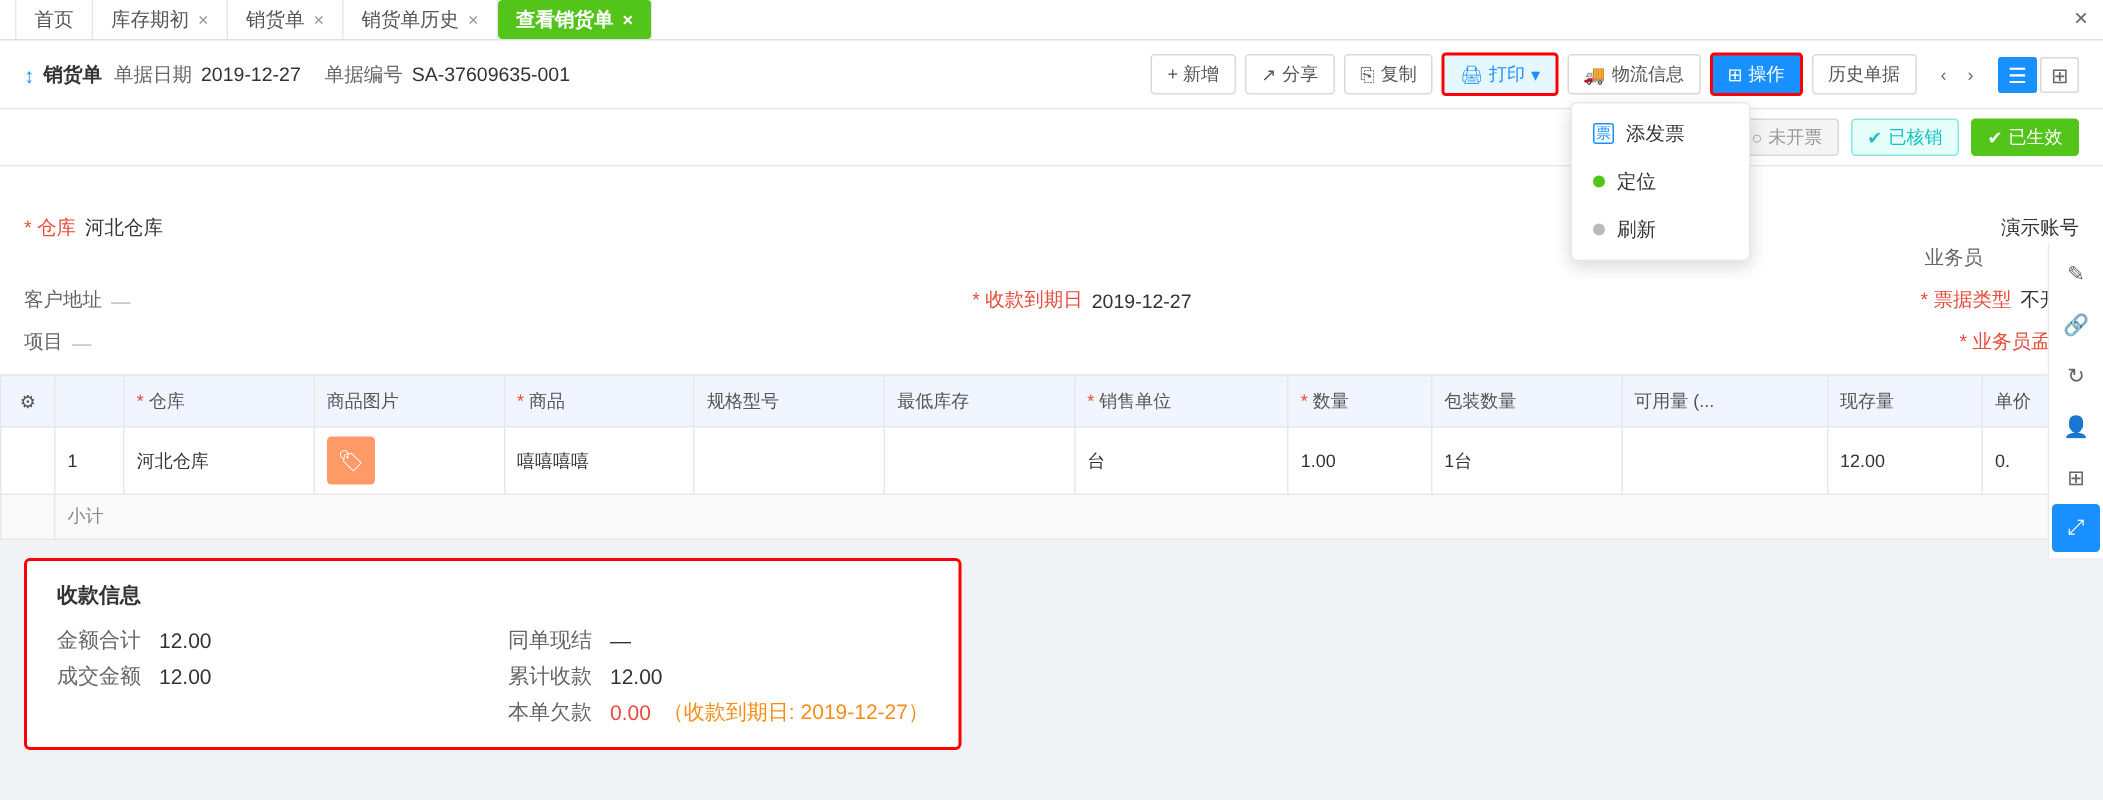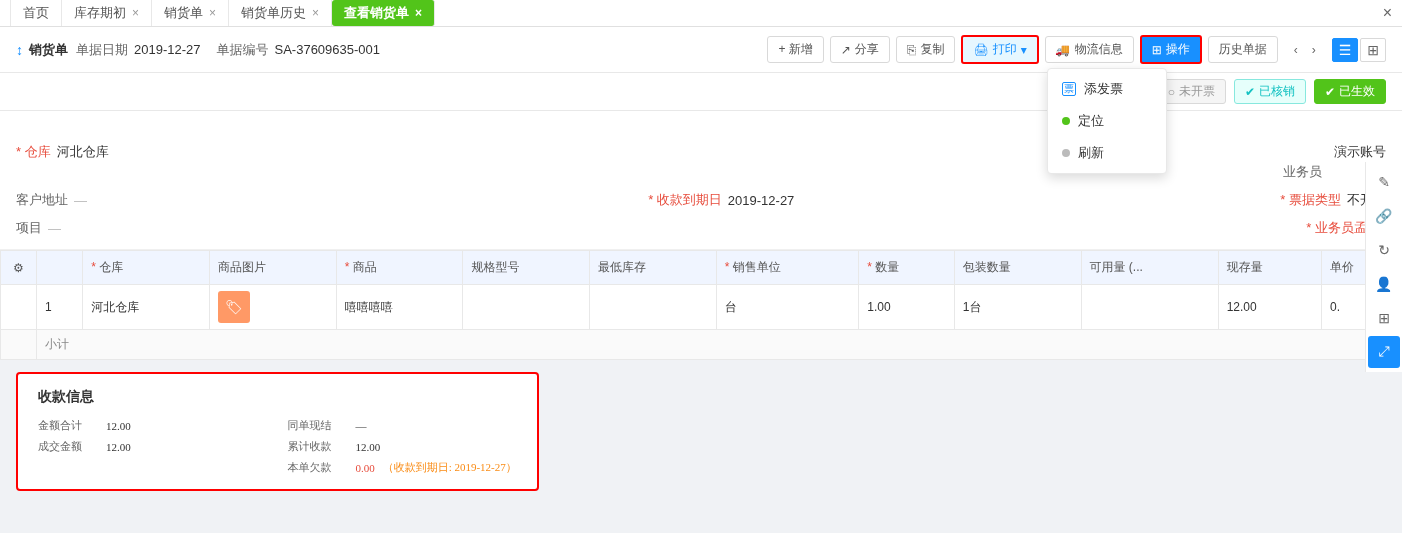--- a/index.html
+++ b/index.html
@@ -94,21 +94,21 @@
     }
 
     
     .payment-box {
       margin: 12px 16px; padding: 14px 20px;
       border: 2px solid #ff0000; border-radius: 4px; background: #fff;
       display: inline-block; min-width: 520px;
     }
     .payment-title { font-weight: bold; font-size: 14px; margin-bottom: 12px; }
     .payment-grid { display: grid; grid-template-columns: 1fr 1fr; gap: 6px 20px; }
-    .payment-item { display: flex; align-items: center; gap: 8px; font-size: 11px; }
+    .payment-item { display: flex; align-items: center; gap: 8px; font-size: 14px; }
     .payment-label { color: #666; min-width: 60px; }
     .payment-value { color: #333; }
     .payment-value.red { color: #e74c3c; }
     .payment-value.orange { color: #fa8c16; }
 
     
     .right-sidebar {
       position: fixed; right: 0; top: 50%; transform: translateY(-50%);
       display: flex; flex-direction: column; gap: 2px;
       background: #fff; border-left: 1px solid #e8e8e8; padding: 4px 2px;
@@ -329,21 +329,21 @@
           <td>0.</td>
         </tr>
         <tr class="subtotal-row">
           <td></td>
           <td colspan="12">小计</td>
         </tr>
       </tbody>
     </table>
   </div>
 
-  <div style="padding: 0 0 12px 0; font-family: Liberation Serif, serif;">
+  <div style="padding: 0 0 12px 0;">
     <div class="payment-box">
       <div class="payment-title">收款信息</div>
       <div class="payment-grid">
         <div class="payment-item">
           <span class="payment-label">金额合计</span>
           <span class="payment-value">12.00</span>
         </div>
         <div class="payment-item">
           <span class="payment-label">同单现结</span>
           <span class="payment-value">—</span>

